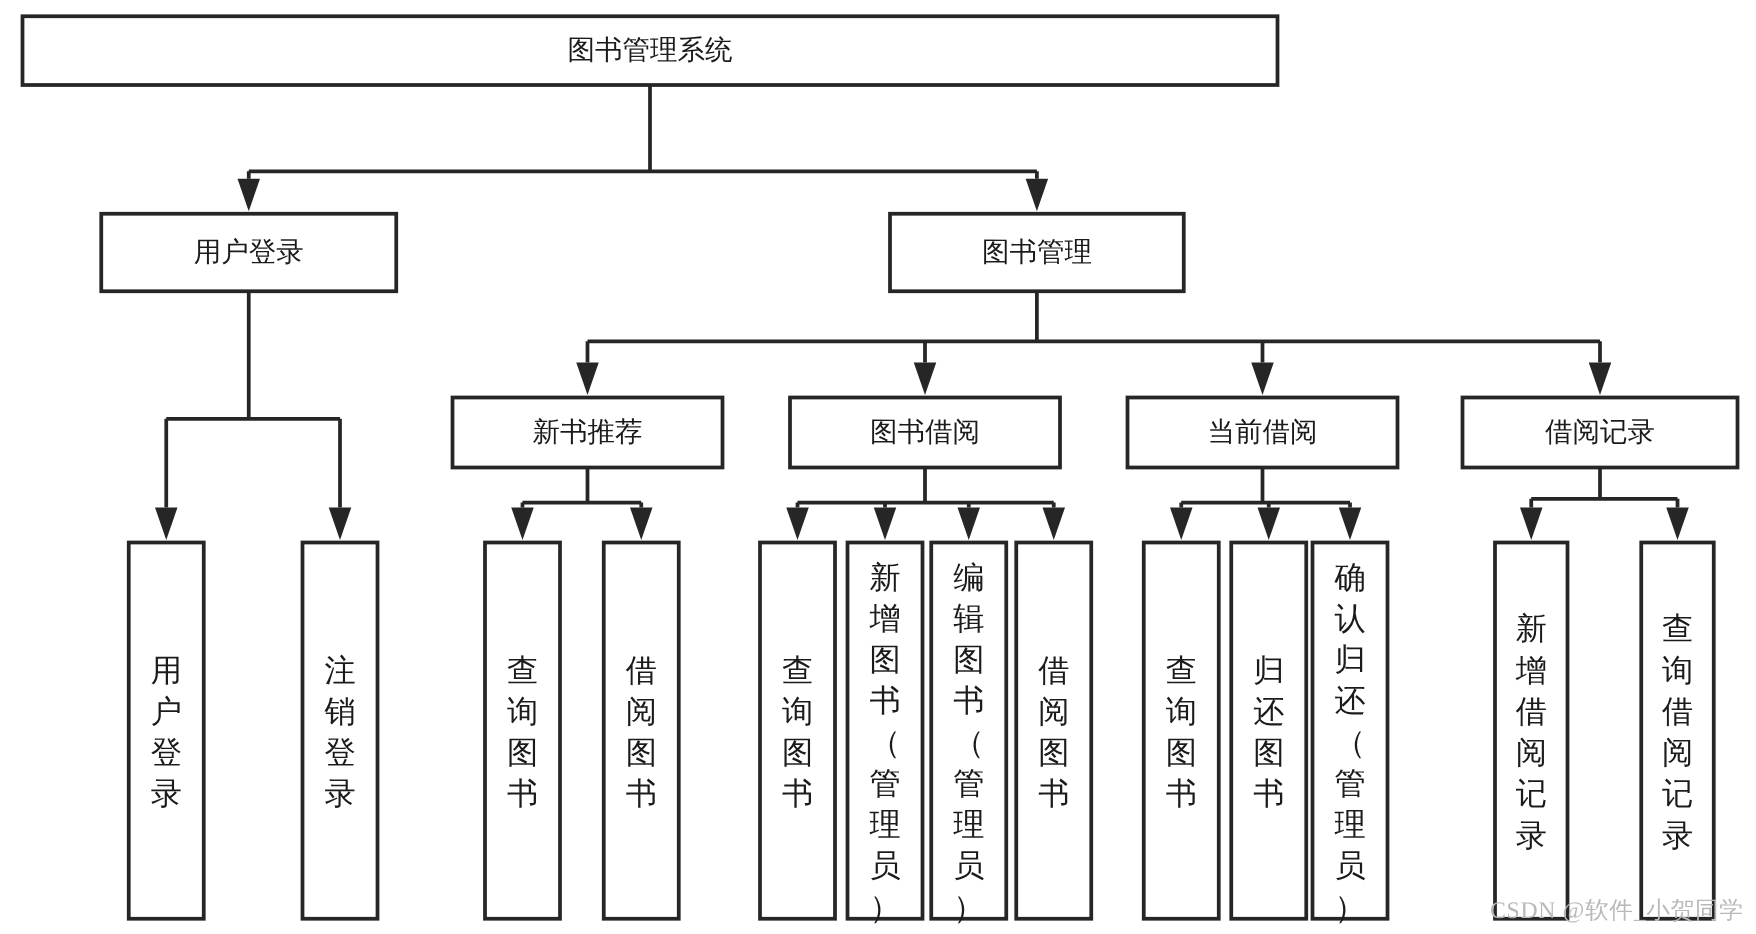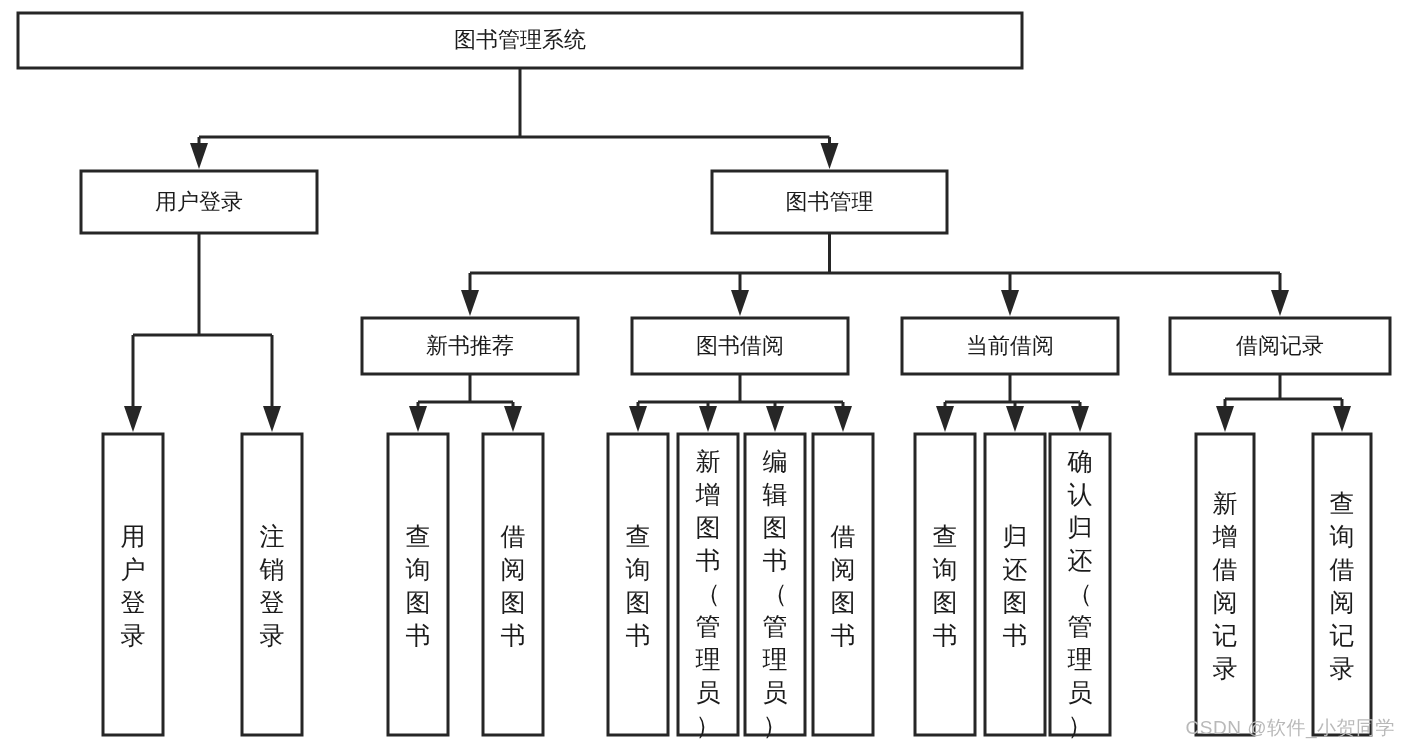--- a/index.html
+++ b/index.html
@@ -51,21 +51,21 @@
   .node-label-v {
     font-family: "Liberation Sans", "DejaVu Sans", sans-serif;
     font-size: 25px;
     fill: #1b1b1b;
     text-anchor: middle;
   }
   .watermark {
     position: absolute;
     right: 10px;
     bottom: 6px;
-    font-family: Liberation Sans, sans-serif;
+    font-family: Liberation Serif, serif;
     font-size: 19px;
     color: #b9b9b9;
     white-space: nowrap;
     letter-spacing: 0.5px;
     user-select: none;
   }
 </style>
 </head>
 <body>
 

